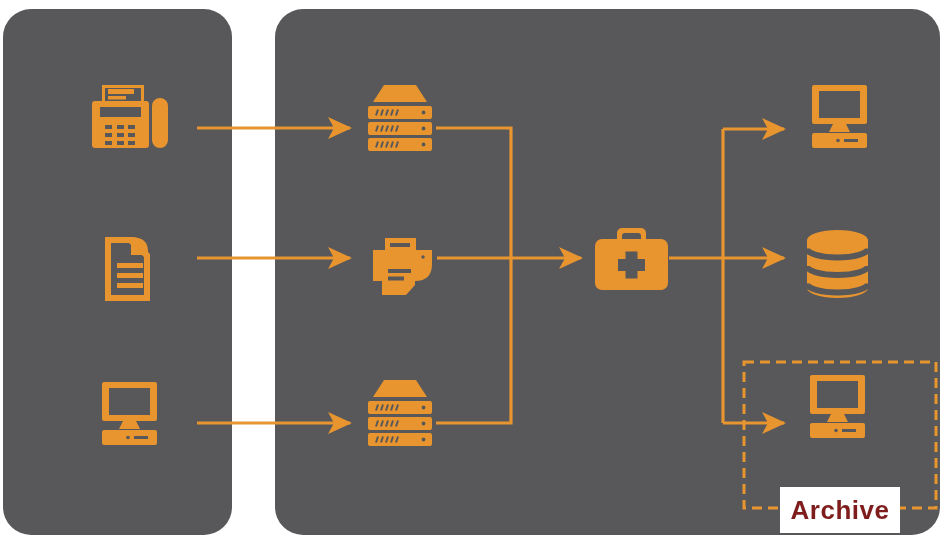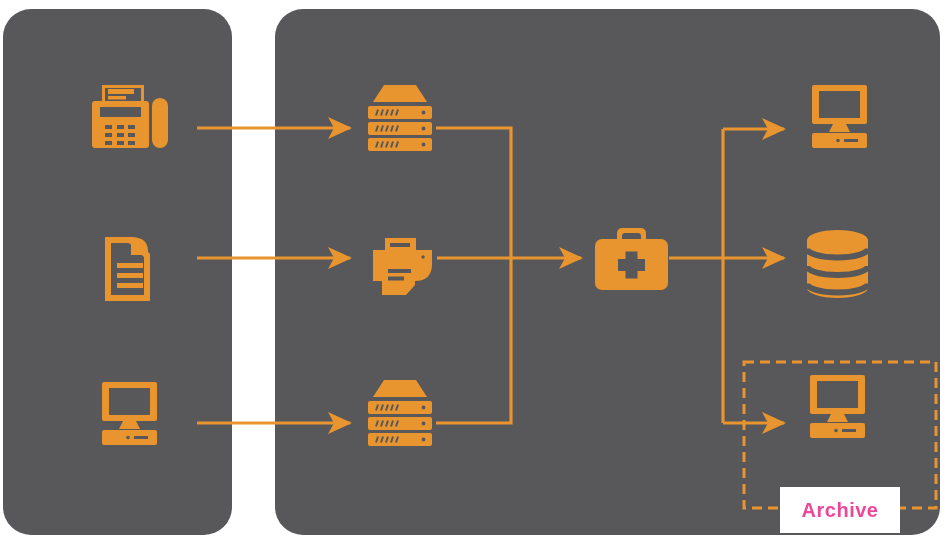--- a/index.html
+++ b/index.html
@@ -4,21 +4,21 @@
 <style>
   html,body{margin:0;padding:0;background:#ffffff;}
   .canvas{position:relative;width:950px;height:544px;background:#ffffff;overflow:hidden;
           font-family:"Liberation Sans", sans-serif;}
   .panel{position:absolute;top:9px;height:526px;background:#58585A;border-radius:28px;}
   .panel-left{left:3px;width:229px;}
   .panel-right{left:275px;width:665px;}
   svg.overlay{position:absolute;left:0;top:0;}
   .archive-label{position:absolute;left:780px;top:487px;width:120px;height:46px;
                  background:#ffffff;display:flex;align-items:center;justify-content:center;
-                 color:#ec4899;font-size:20px;font-weight:700;letter-spacing:.5px;}
+                 color:#7f1d1d;font-size:26px;font-weight:700;letter-spacing:.5px;}
 </style>
 </head>
 <body>
 
 <div class="canvas">
 
   <div class="panel panel-left"></div>
   <div class="panel panel-right"></div>
 
   <svg class="overlay" width="950" height="544" viewBox="0 0 950 544" xmlns="http://www.w3.org/2000/svg">

